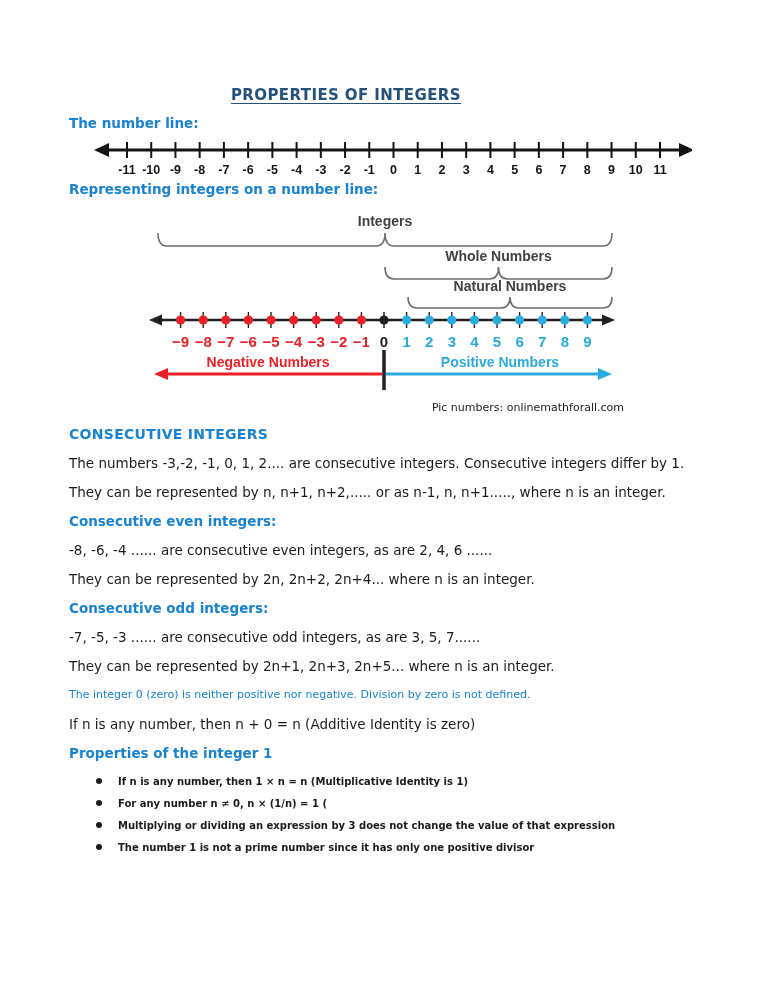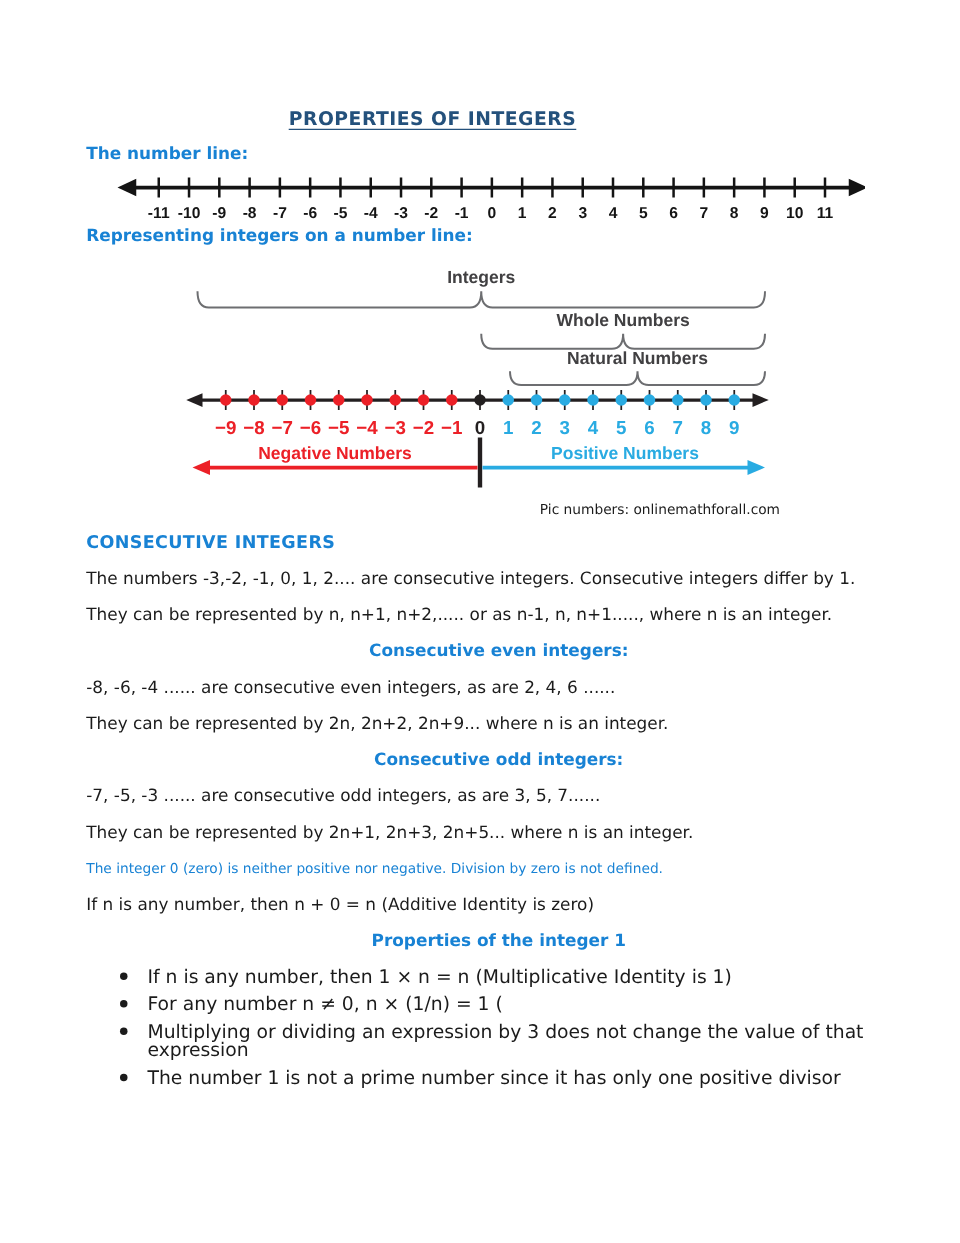--- a/index.html
+++ b/index.html
@@ -7,25 +7,25 @@
         font-family:"DejaVu Sans",sans-serif;color:#1b1b1b;overflow:hidden;}
   .doc-title{position:absolute;top:86px;left:0;width:100%;text-align:center;
              font-size:15px;font-weight:bold;letter-spacing:.4px;color:#24517C;}
   .doc-title span{text-decoration:underline;text-underline-offset:3px;}
   .blue-label{position:absolute;left:69px;font-size:13.5px;font-weight:bold;color:#1882D4;}
   .fig{position:absolute;}
   .pic-credit{position:absolute;right:68px;top:401px;font-size:11px;color:#1b1b1b;}
   .content{position:absolute;left:69px;top:426px;width:660px;}
   .content .h-caps{font-size:14px;font-weight:bold;color:#1882D4;letter-spacing:.3px;
                    line-height:16px;margin:0 0 13px 0;}
-  .content .h{font-size:13.5px;font-weight:bold;color:#1882D4;line-height:16px;margin:0 0 13px 0;text-align:center;}
+  .content .h{font-size:13.5px;font-weight:bold;color:#1882D4;line-height:16px;margin:0 0 13px 0;}
   .content .p{font-size:13.5px;line-height:16px;margin:0 0 13px 0;}
   .content .note{font-size:11px;line-height:16px;margin:0 0 13px 0;color:#1882D4;}
   .content ul{list-style:none;margin:0;padding:0;}
-  .content li{position:relative;font-size:15px;line-height:15px;margin:0 0 7px 0;padding-left:49px;}
+  .content li{position:relative;font-size:10px;line-height:15px;margin:0 0 7px 0;padding-left:49px;font-weight:bold;}
   .content li .dot{position:absolute;left:27px;top:4px;width:6px;height:6px;border-radius:50%;background:#1b1b1b;}
   svg text{font-family:"Liberation Sans","DejaVu Sans",sans-serif;}
 </style>
 </head>
 <body>
 
 <div class="page">
   <div class="doc-title">
     <span>PROPERTIES OF INTEGERS</span>
   </div>
@@ -163,21 +163,21 @@
     </svg>
 
   <div class="pic-credit">Pic numbers: onlinemathforall.com</div>
 
   <div class="content" id="content">
       <div class="h-caps">CONSECUTIVE INTEGERS</div>
       <div class="p">The numbers -3,-2, -1, 0, 1, 2.... are consecutive integers. Consecutive integers differ by 1.</div>
       <div class="p">They can be represented by n, n+1, n+2,..... or as n-1, n, n+1....., where n is an integer.</div>
       <div class="h">Consecutive even integers:</div>
       <div class="p">-8, -6, -4 ...... are consecutive even integers, as are 2, 4, 6 ......</div>
-      <div class="p">They can be represented by 2n, 2n+2, 2n+9... where n is an integer.</div>
+      <div class="p">They can be represented by 2n, 2n+2, 2n+4... where n is an integer.</div>
       <div class="h">Consecutive odd integers:</div>
       <div class="p">-7, -5, -3 ...... are consecutive odd integers, as are 3, 5, 7......</div>
       <div class="p">They can be represented by 2n+1, 2n+3, 2n+5... where n is an integer.</div>
       <div class="note">The integer 0 (zero) is neither positive nor negative. Division by zero is not defined.</div>
       <div class="p">If n is any number, then n + 0 = n (Additive Identity is zero)</div>
       <div class="h">Properties of the integer 1</div>
       <ul>
         <li><span class="dot"></span><span>If n is any number, then 1 × n = n (Multiplicative Identity is 1)</span></li>
         <li><span class="dot"></span><span>For any number n ≠ 0, n × (1/n) = 1 (</span></li>
         <li><span class="dot"></span><span>Multiplying or dividing an expression by 3 does not change the value of that expression</span></li>

